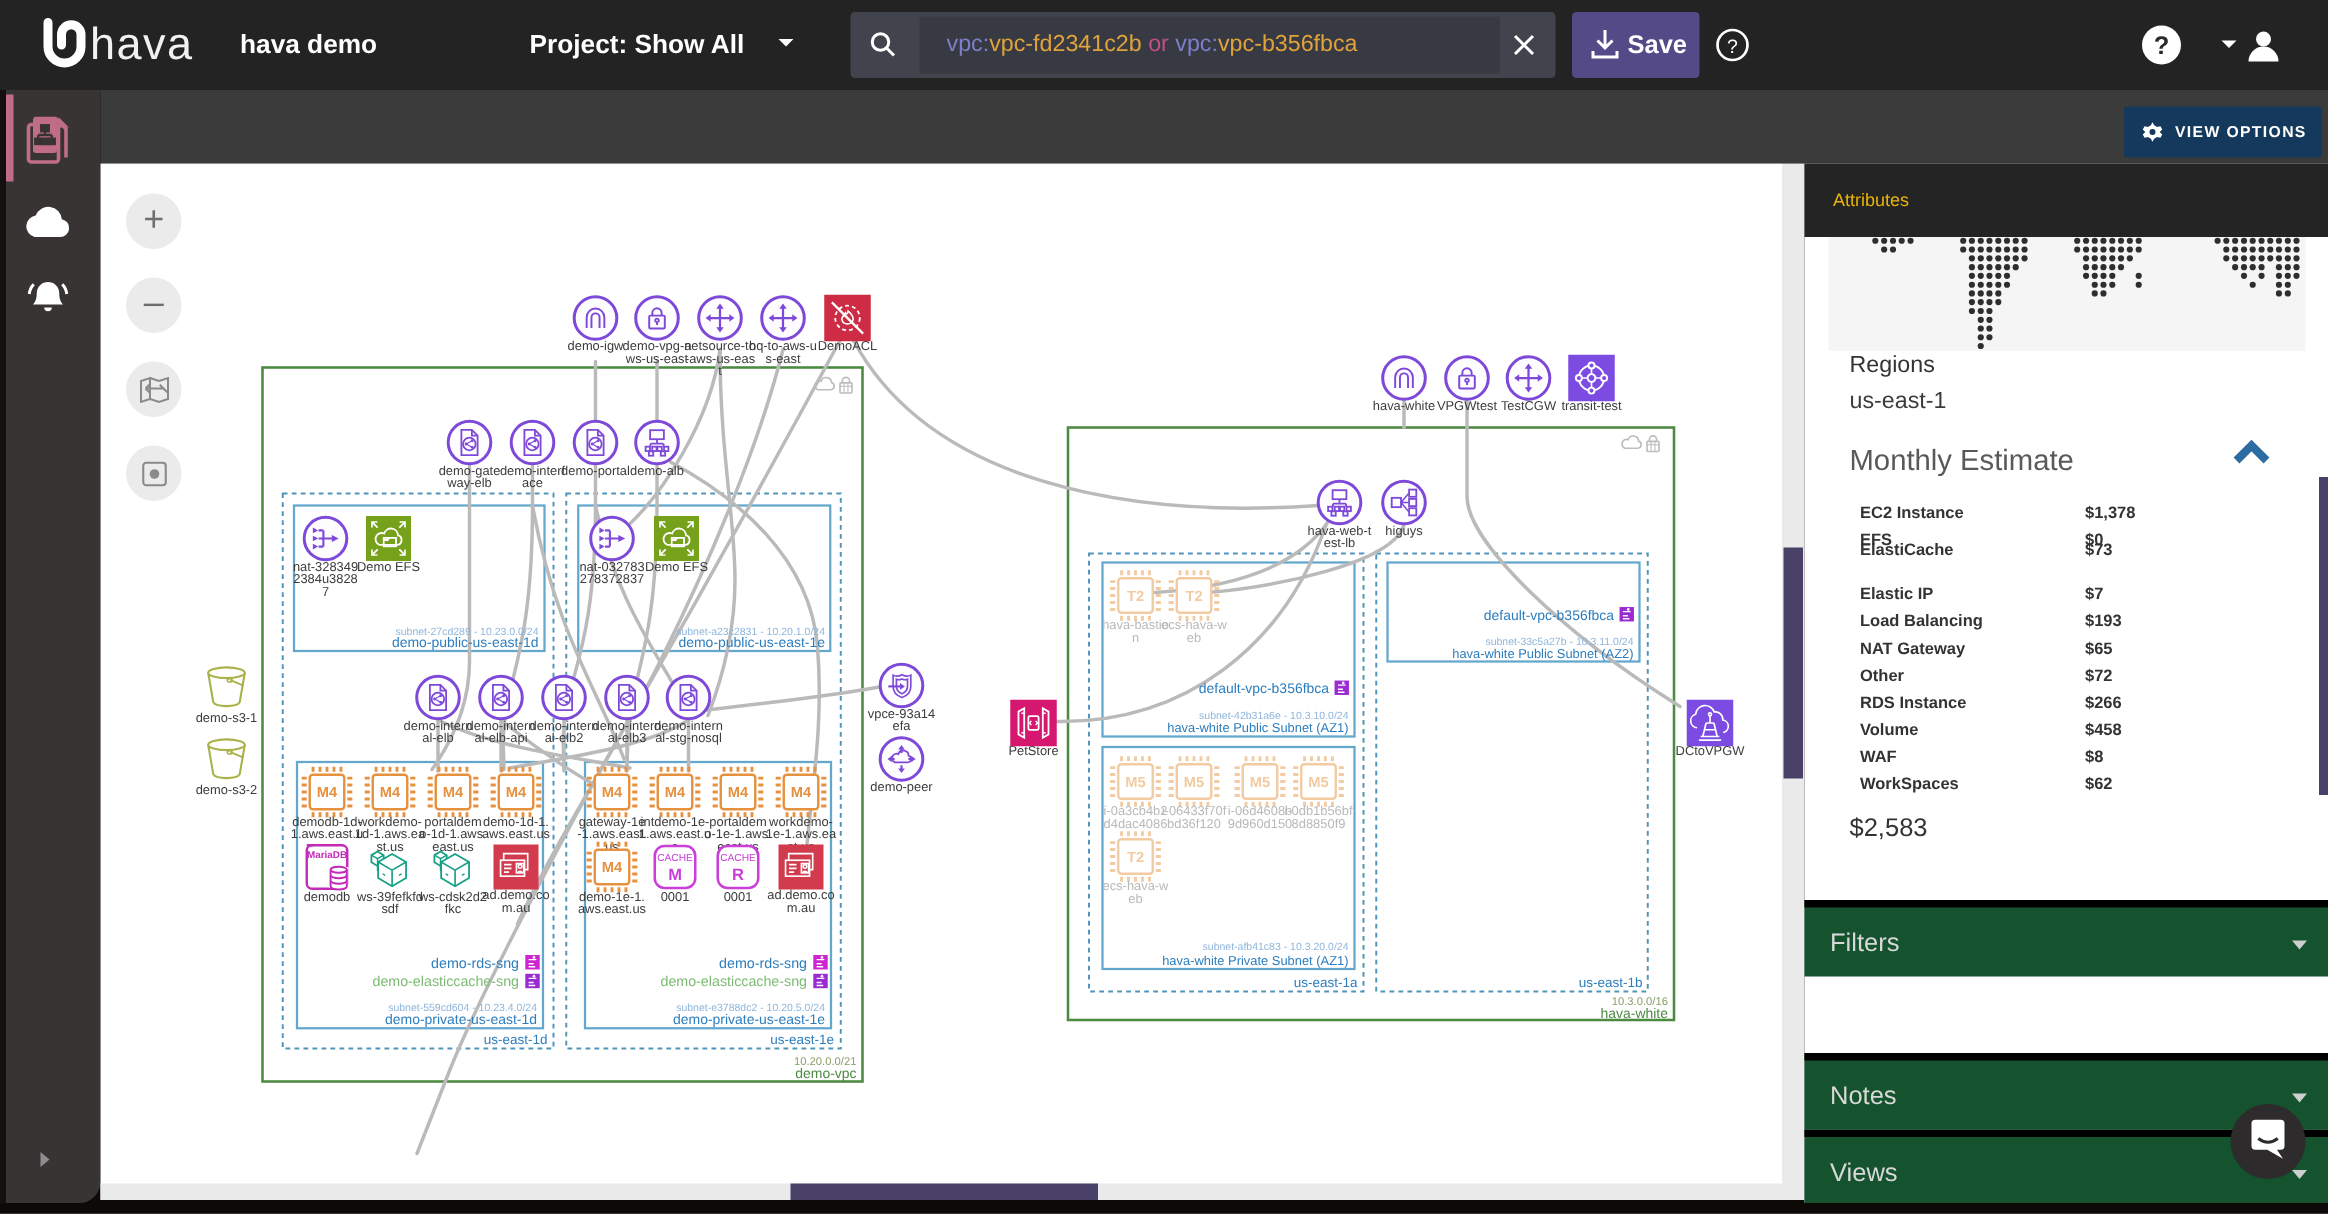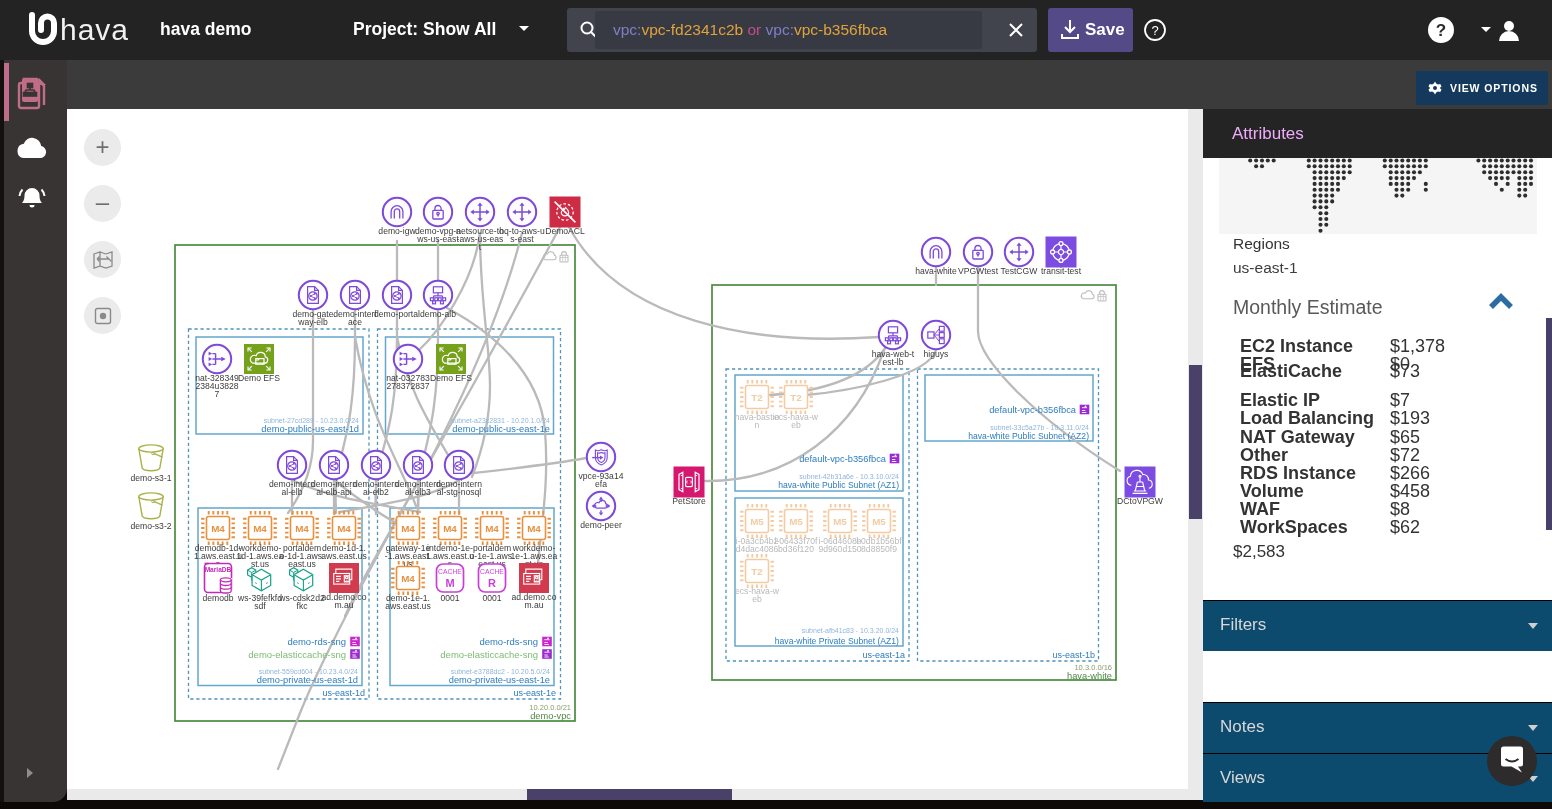--- a/index.html
+++ b/index.html
@@ -6,45 +6,45 @@
 #nav{position:absolute;left:0;top:0;width:1552px;height:60px;background:#232323}
 #strip{position:absolute;left:67px;top:60px;width:1485px;height:49px;background:#3b3b3b}
 #side{position:absolute;left:0;top:60px;width:67px;height:742px;background:#393434;border-radius:0 0 14px 0}
 #sideblk{position:absolute;left:0;top:60px;width:4px;height:742px;background:#151010}
 #canvas{position:absolute;left:67px;top:109px;width:1121px;height:691px;background:#fff;overflow:hidden}
 #vsb{position:absolute;left:1188px;top:109px;width:15px;height:691px;background:#eaeaea}
 #vsb div{position:absolute;left:1px;top:256px;width:13px;height:154px;background:#4a4168}
 #hsb{position:absolute;left:67px;top:789px;width:1121px;height:11px;background:#eaeaea}
 #hsb div{position:absolute;left:460px;top:0;width:205px;height:11px;background:#4a4168}
 #panel{position:absolute;left:1203px;top:109px;width:349px;height:695px;background:#fff}
-#phead{position:absolute;left:0;top:0;width:349px;height:49px;background:#242424;color:#f0abfc;font-size:17px;line-height:49px;padding-left:29px}
+#phead{position:absolute;left:0;top:0;width:349px;height:49px;background:#242424;color:#eab308;font-size:12px;line-height:49px;padding-left:19px}
 #pmap{position:absolute;left:16px;top:49px;width:318px;height:76px;background:#f5f5f5;overflow:hidden}
 .ph{position:absolute;left:30px;color:#333}
 #regions{top:126px;font-weight:400;font-size:15.5px}
 #useast{top:150px;font-size:15.5px;color:#3d3d3d}
 #mest{top:187px;font-size:19.5px;color:#595959}
 #chev{position:absolute;left:285px;top:184px;width:26px;height:18px}
-.erow{position:absolute;left:37px;width:280px;font-size:18px;color:#333}
+.erow{position:absolute;left:37px;width:280px;font-size:11px;color:#333}
 .el{font-weight:700}
-.ev{position:absolute;left:150px;font-weight:400}
+.ev{position:absolute;left:150px;font-weight:700}
 #total{position:absolute;left:30px;top:433px;font-size:17px;color:#333}
-.acc{position:absolute;left:0;width:349px;height:51px;background:#0c4a6e;color:#d8d8d8;font-size:17px;border-top:1px solid #000000}
+.acc{position:absolute;left:0;width:349px;height:51px;background:#14532d;color:#d8d8d8;font-size:17px;border-top:5px solid #000000}
 .acc span{position:absolute;left:17px;top:14px}
 .acc .car{left:auto;right:14px;top:22px;width:0;height:0;border-left:5.5px solid transparent;border-right:5.5px solid transparent;border-top:6px solid #cfcfcf}
 #chat{position:absolute;left:1487px;top:736px;width:50px;height:50px;border-radius:50%;background:#2d2b2b;z-index:5}
 #viewopt{position:absolute;left:1416px;top:71px;width:132px;height:34px;background:#15395c;border-radius:2px;color:#fff;font-size:10.5px;font-weight:700;letter-spacing:0.9px;line-height:34px;text-align:left;padding-left:34px}
 #viewopt svg{position:absolute;left:12px;top:10px}
 #pagesb{position:absolute;left:1546px;top:318px;width:6px;height:212px;background:#474169;z-index:9}
 #logo{position:absolute;left:27px;top:9px}
 #brand{position:absolute;left:60px;top:13px;color:#f2f0f0;font-size:30px;letter-spacing:1px}
 #title{position:absolute;left:160px;top:19px;color:#fff;font-size:17.5px;font-weight:700}
 #proj{position:absolute;left:353px;top:19px;color:#fff;font-size:17.5px;font-weight:700}
 #pcaret{position:absolute;left:519px;top:26px;width:0;height:0;border-left:5px solid transparent;border-right:5px solid transparent;border-top:5.5px solid #fff}
 #search{position:absolute;left:567px;top:8px;width:470px;height:44px;background:#42444d;border-radius:3px}
-#sinput{position:absolute;left:28px;top:3px;width:387px;height:38px;background:#383a43;border-radius:2px;font-size:15.5px;font-weight:400;line-height:38px;padding-left:18px;white-space:nowrap}
+#sinput{position:absolute;left:46px;top:3px;width:387px;height:38px;background:#383a43;border-radius:2px;font-size:15.5px;font-weight:400;line-height:38px;padding-left:18px;white-space:nowrap}
 #save{position:absolute;left:1048px;top:8px;width:85px;height:44px;background:#554a88;border-radius:3px;color:#fff;font-size:17px;font-weight:700;line-height:44px;text-align:left;padding-left:37px}
 .sv{color:#e0a33b}.sp{color:#7d7fcb}.so{color:#c24e86}
 </style></head>
 <body>
 <div id="app">
   <div id="nav">
     <svg id="logo" width="34" height="42" viewBox="0 0 34 42">
       <path d="M5,6 V22 A11 11 0 0 0 27,22 V14 A6.5 6.5 0 0 0 14,14 V21" fill="none" stroke="#fff" stroke-width="6" stroke-linecap="round"></path>
     </svg>
     <div id="brand">hava</div>

